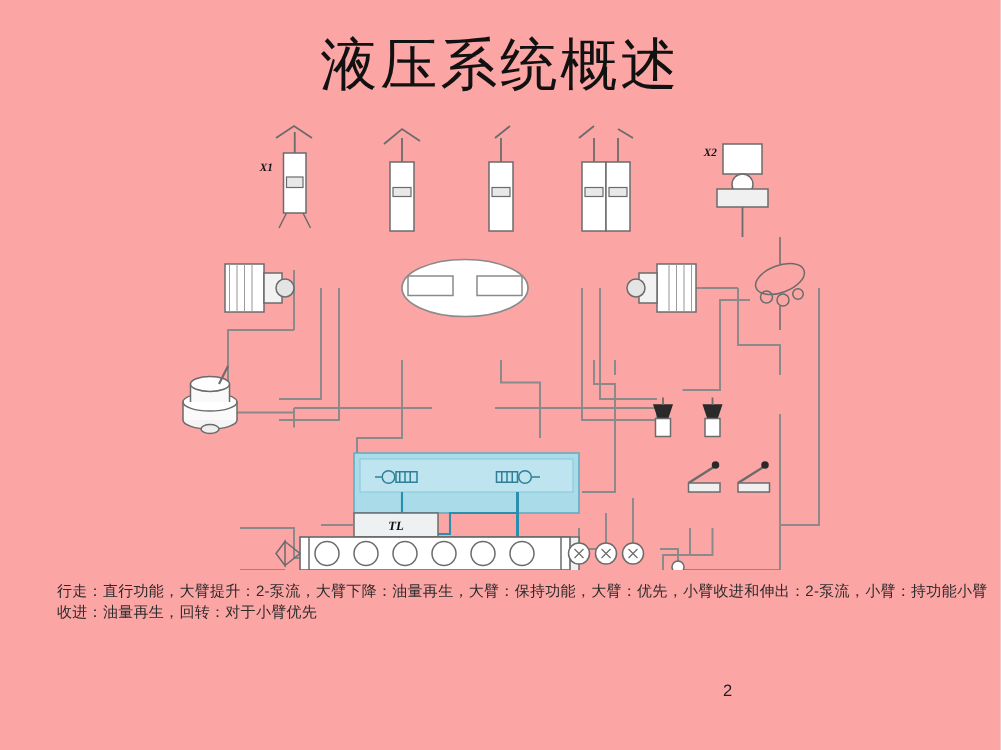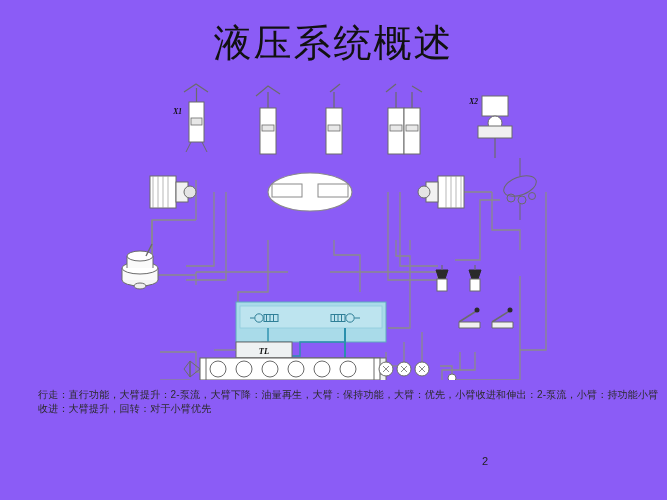--- a/index.html
+++ b/index.html
@@ -13,21 +13,21 @@
     position: relative;
     overflow: hidden;
     font-family: "Liberation Sans", "DejaVu Sans", sans-serif;
     color: #1a1a1a;
   }
   #slide {
     position: absolute;
     left: 0; top: 0;
     width: 667px;
     height: 500px;
-    background: #8b5cf6;
+    background: #fca5a5;
   }
   #slide-title {
     position: absolute;
     left: 0;
     top: 18px;
     width: 667px;
     text-align: center;
     font-family: "DejaVu Serif", "Liberation Serif", serif;
     font-size: 38px;
     font-weight: 400;
@@ -356,18 +356,18 @@
         <path d="M401,286 L407,292 M407,286 L401,292" stroke-width="0.8"></path>
         <path d="M419,286 L425,292 M425,286 L419,292" stroke-width="0.8"></path>
         <circle cx="452" cy="298" r="4" fill="#ffffff"></circle>
       </g>
 
     </svg>
   </div>
 
   <div id="caption">
     <span class="cap-line">行走：直行功能，大臂提升：2-泵流，大臂下降：油量再生，大臂：保持功能，大臂：优先，小臂收进和伸出：2-泵流，小臂：持功能小臂</span>
-    <span class="cap-line">收进：大臂提升，回转：对于小臂优先</span>
+    <span class="cap-line">收进：油量再生，回转：对于小臂优先</span>
   </div>
 
   <div id="page-number">2</div>
 
 </div>
 
 </body></html>

